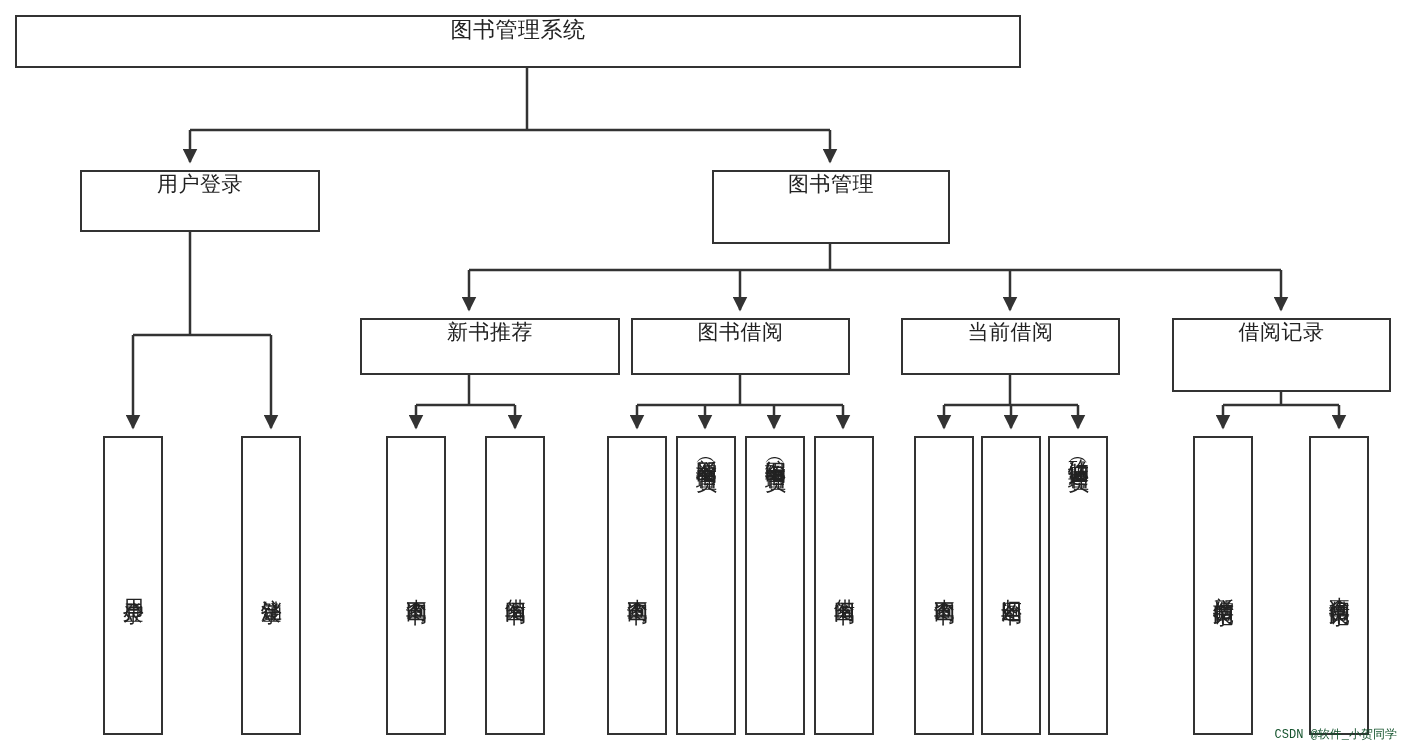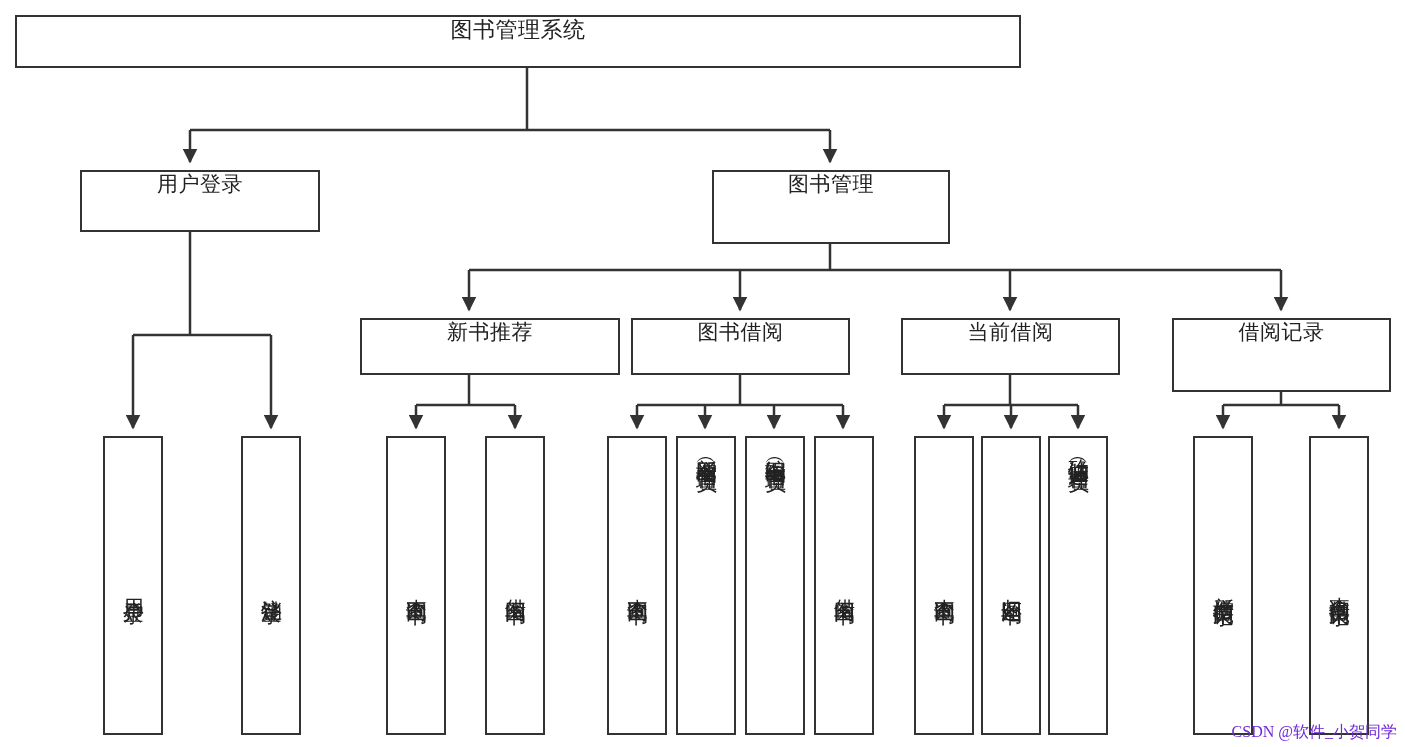--- a/index.html
+++ b/index.html
@@ -62,25 +62,25 @@
     writing-mode: vertical-rl;
     text-orientation: upright;
     font-size: 21px;
     letter-spacing: 2px;
     line-height: 1;
   }
   #watermark {
     position: absolute;
     right: 8px;
     bottom: 4px;
-    font-size: 16px;
-    color: #6d28d9;
+    font-size: 12px;
+    color: #14532d;
     z-index: 5;
     white-space: nowrap;
-    font-family: Liberation Serif, serif;
+    font-family: Liberation Mono, monospace;
   }
 </style>
 </head>
 <body>
 
 <div id="diagram-root">
 
   <svg id="diagram-svg" viewBox="0 0 1405 747" xmlns="http://www.w3.org/2000/svg">
     <defs>
       <marker id="arrow" viewBox="0 0 10 10" refX="9" refY="5" markerWidth="6" markerHeight="6" orient="auto-start-reverse">

